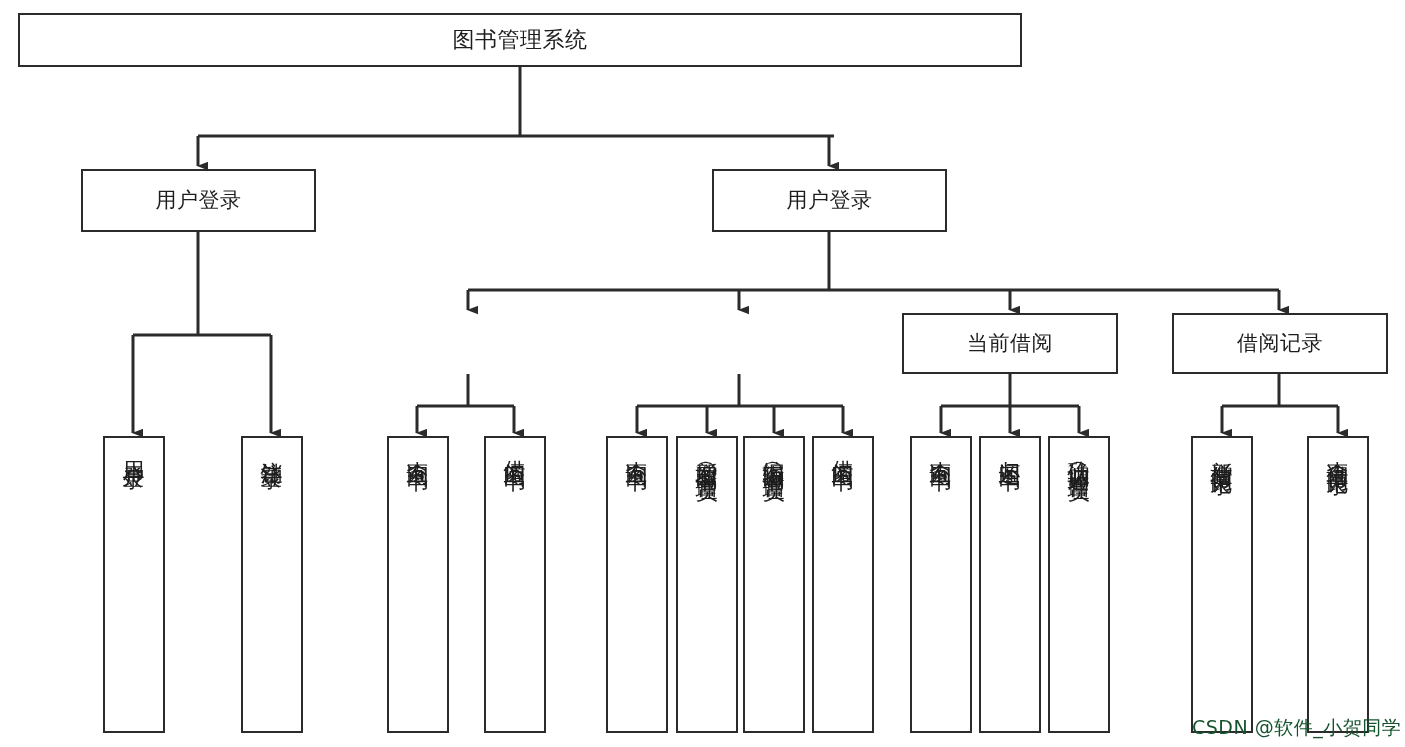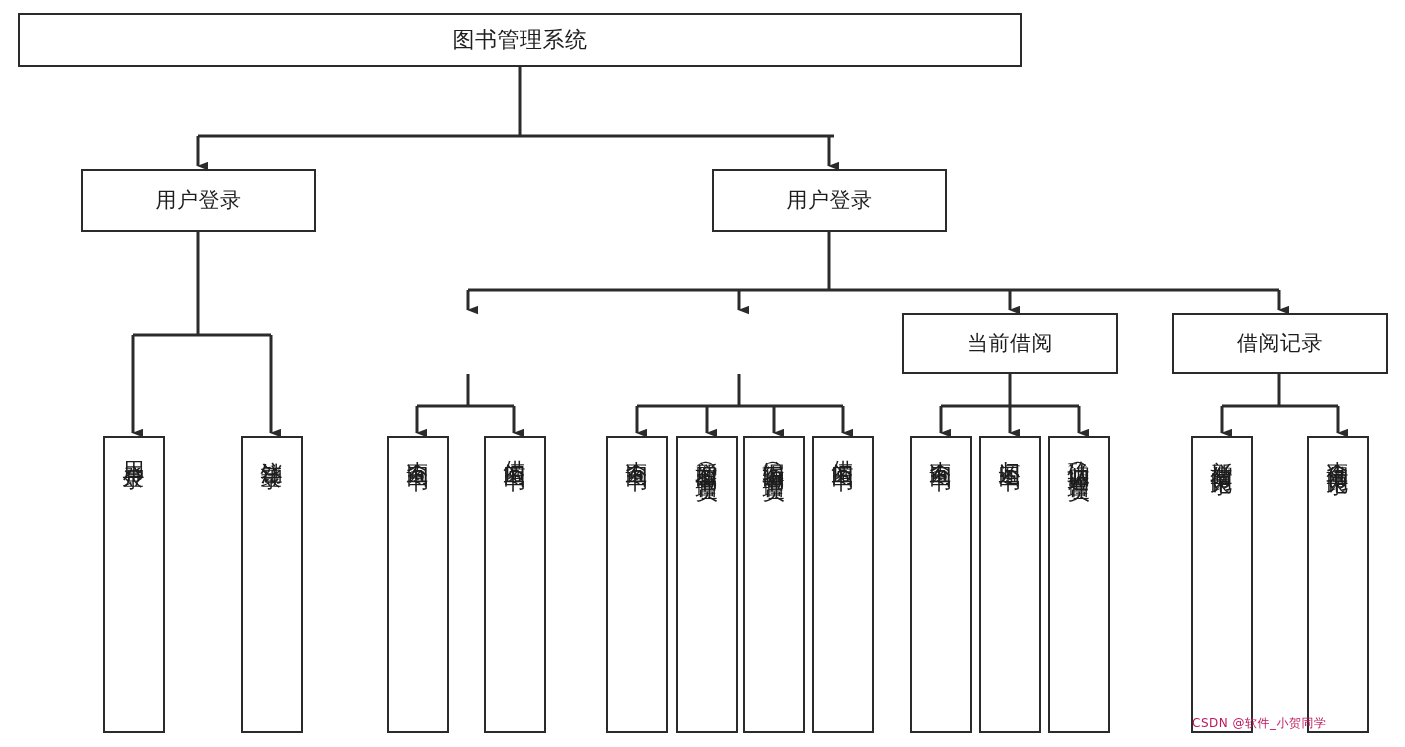--- a/index.html
+++ b/index.html
@@ -61,22 +61,22 @@
   .node.vert .lbl {
     writing-mode: vertical-rl;
     text-orientation: upright;
     font-size: 22px;
     line-height: 1.05;
     letter-spacing: 3px;
     white-space: nowrap;
   }
   .watermark {
     position: absolute;
-    font-size: 12px;
-    color: #be185d;
+    font-size: 19px;
+    color: #14532d;
     letter-spacing: 0.5px;
     white-space: nowrap;
     font-family: "DejaVu Sans", "Liberation Sans", sans-serif;
   }
 </style>
 </head>
 <body>
 
 <div id="canvas">
 

